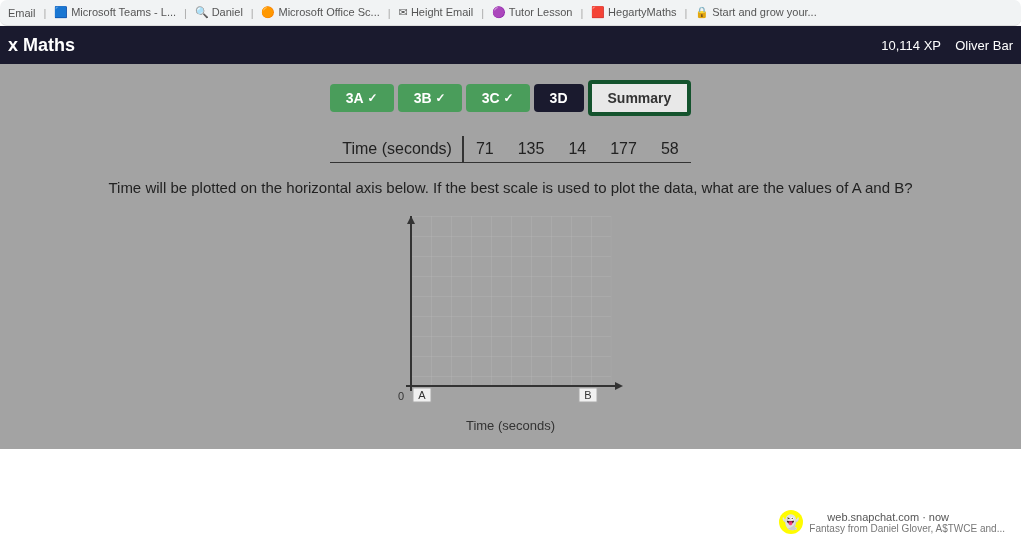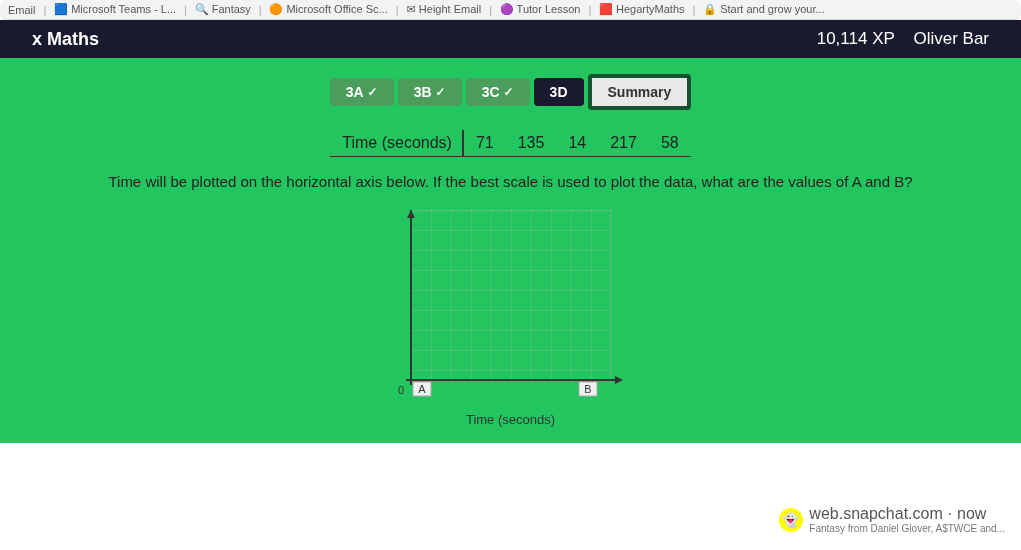--- a/index.html
+++ b/index.html
@@ -8,21 +8,21 @@
       background: #fff;
       width: 1021px;
       height: 550px;
       overflow: hidden;
       position: relative;
     }
 
     
     .browser-bar {
       background: #f1f3f4;
-      height: 20px;
+      height: 26px;
       display: flex;
       align-items: center;
       padding: 0 8px;
       gap: 8px;
       font-size: 11px;
       color: #333;
       border-bottom: 1px solid #ddd;
       overflow: hidden;
       white-space: nowrap;
       border-radius: 7px;
@@ -32,37 +32,37 @@
       font-size: 11px;
     }
     .browser-bar .sep { color: #aaa; }
 
     
     .app-header {
       background: #1a1a2e;
       height: 38px;
       display: flex;
       align-items: center;
-      padding: 0 32px;
+      padding: 0 8px;
       justify-content: space-between;
     }
     .app-title {
       color: #fff;
       font-size: 18px;
       font-weight: bold;
     }
     .app-xp {
       color: #fff;
-      font-size: 17px;
+      font-size: 13px;
     }
 
     
     .main-content {
       padding: 16px 20px;
-      background: #22c55e;
+      background: #a3a3a3;
     }
 
     
     .tabs-row {
       display: flex;
       align-items: center;
       justify-content: center;
       gap: 4px;
       margin-bottom: 20px;
     }
@@ -155,31 +155,31 @@
     .snapchat-icon {
       width: 24px;
       height: 24px;
       background: #fffc00;
       border-radius: 50%;
       display: flex;
       align-items: center;
       justify-content: center;
       font-size: 14px;
     }
-    .snapchat-text { font-size: 16px; color: #555; }
+    .snapchat-text { font-size: 11px; color: #555; margin-left: 18px; }
   </style>
 </head>
 <body>
 
 <div class="browser-bar">
   <span>Email</span>
   <span class="sep">|</span>
   <span>🟦 Microsoft Teams - L...</span>
   <span class="sep">|</span>
-  <span>🔍 Fantasy</span>
+  <span>🔍 Daniel</span>
   <span class="sep">|</span>
   <span>🟠 Microsoft Office Sc...</span>
   <span class="sep">|</span>
   <span>✉ Height Email</span>
   <span class="sep">|</span>
   <span>🟣 Tutor Lesson</span>
   <span class="sep">|</span>
   <span>🟥 HegartyMaths</span>
   <span class="sep">|</span>
   <span>🔒 Start and grow your...</span>
@@ -218,21 +218,21 @@
   </div>
 
 
   <table class="data-table">
     <tbody>
         <tr>
       <td class="label-cell">Time (seconds)</td>
       <td>71</td>
       <td>135</td>
       <td>14</td>
-      <td>217</td>
+      <td>177</td>
       <td>58</td>
     </tr>
   </tbody>
     </table>
 
   <div style="display:flex; justify-content:center;">
     <p class="instruction-text">Time will be plotted on the horizontal axis below. If the best scale is used to plot the data, what are the values of A and B?</p>
   </div>
 
   <div class="graph-container">

